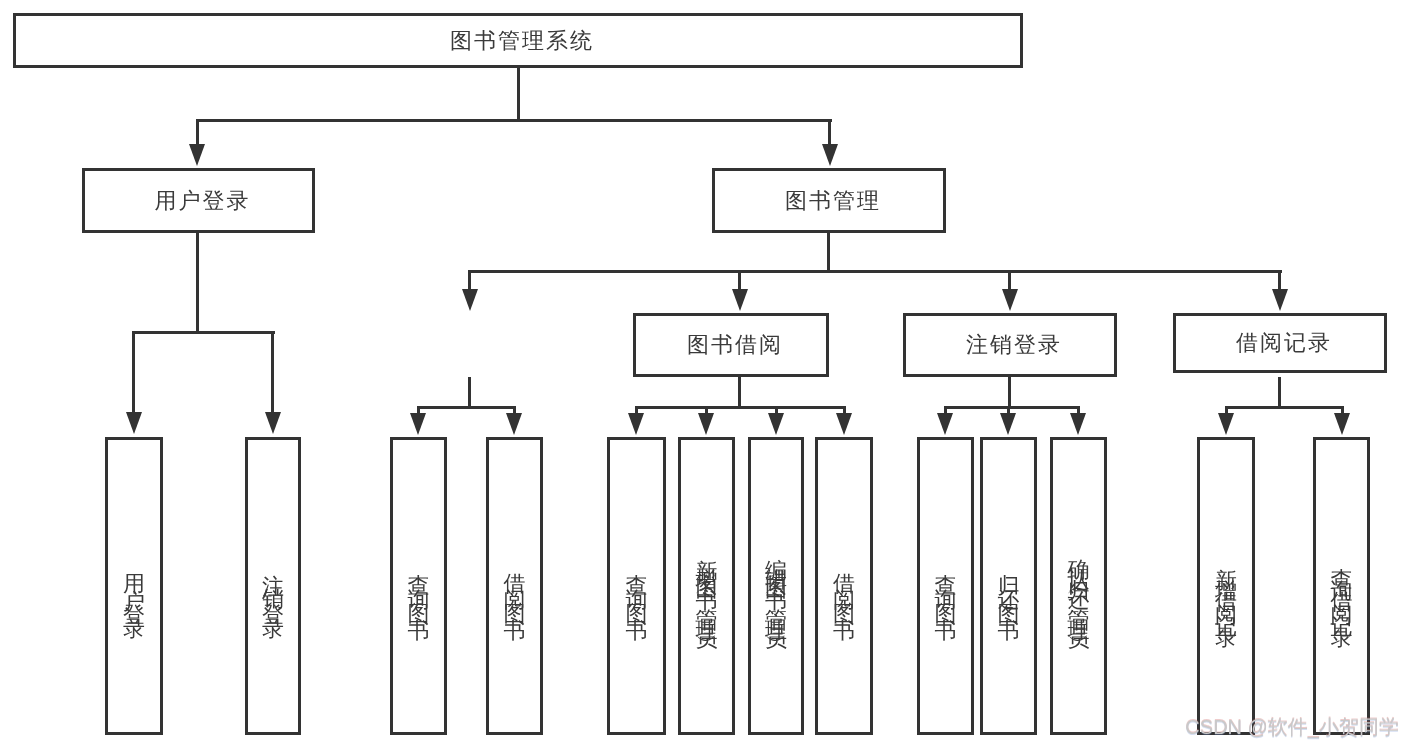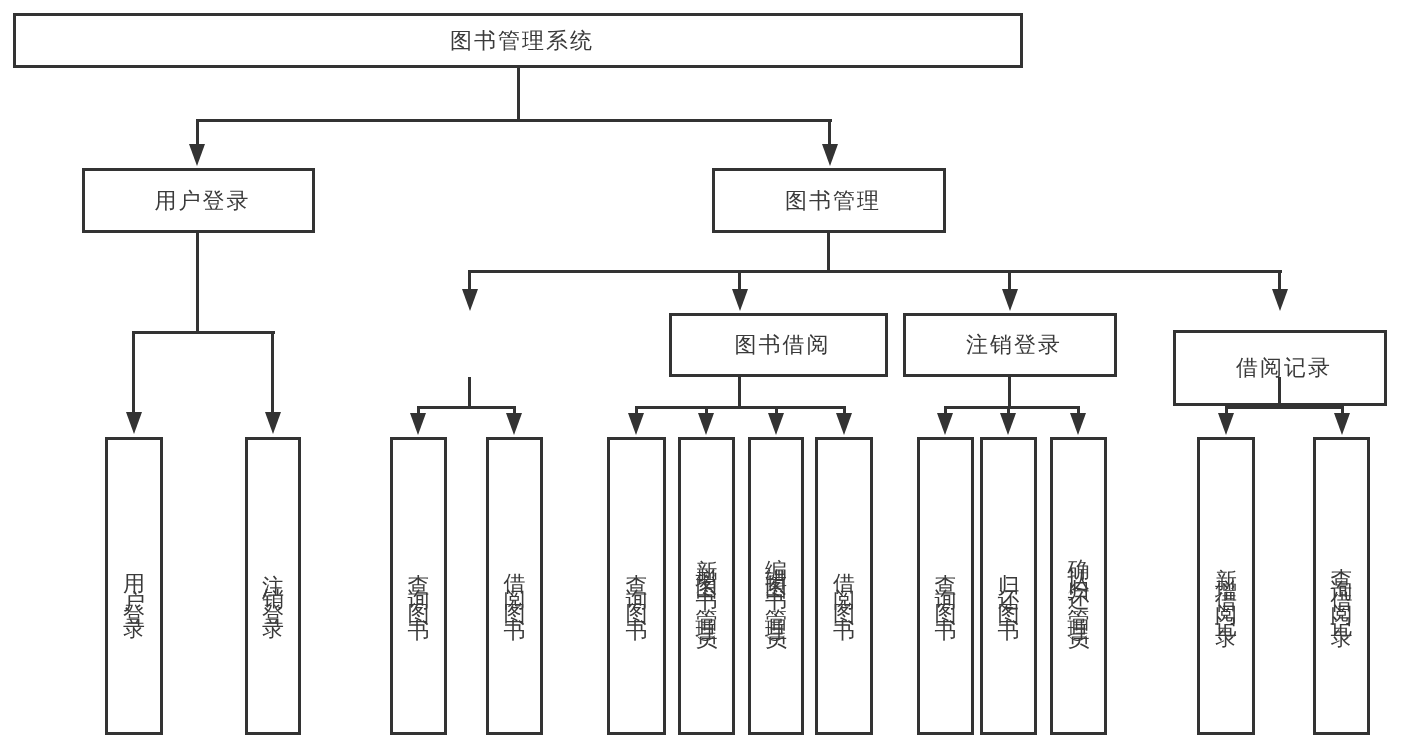--- a/index.html
+++ b/index.html
@@ -76,27 +76,27 @@
   <div class="hl" style="left:468px;top:270px;width:814px;"></div>
   <div class="vl" style="left:468px;top:271px;height:22px;"></div>
   <div class="arr" style="left:462px;top:289px;"></div>
   <div class="vl" style="left:738px;top:271px;height:22px;"></div>
   <div class="arr" style="left:732px;top:289px;"></div>
   <div class="vl" style="left:1008px;top:271px;height:22px;"></div>
   <div class="arr" style="left:1002px;top:289px;"></div>
   <div class="vl" style="left:1278px;top:271px;height:22px;"></div>
   <div class="arr" style="left:1272px;top:289px;"></div>
 
-  <div class="node" style="left:633px;top:313px;width:219px;height:64px;margin-left:36px;">
+  <div class="node" style="left:633px;top:313px;width:196px;height:64px;">
     <span class="lbl">图书借阅</span>
   </div>
   <div class="node" style="left:903px;top:313px;width:214px;height:64px;">
     <span class="lbl">注销登录</span>
   </div>
-  <div class="node" style="left:1173px;top:330px;width:214px;height:76px;text-align:center;">
+  <div class="node" style="left:1173px;top:313px;width:214px;height:60px;text-align:center;">
     <span class="lbl">借阅记录</span>
   </div>
 
   <div class="vl" style="left:468px;top:377px;height:31px;"></div>
   <div class="hl" style="left:417px;top:406px;width:99px;"></div>
   <div class="vl" style="left:417px;top:407px;height:10px;"></div>
   <div class="arr" style="left:410px;top:413px;"></div>
   <div class="vl" style="left:513px;top:407px;height:10px;"></div>
   <div class="arr" style="left:506px;top:413px;"></div>
 
@@ -164,14 +164,15 @@
     <span class="vlbl">确认归还（管理员）</span>
   </div>
 
   <div class="vnode" style="left:1197px;top:437px;width:58px;height:298px;">
     <span class="vlbl sp6">新增借阅记录</span>
   </div>
   <div class="vnode" style="left:1313px;top:437px;width:57px;height:298px;">
     <span class="vlbl sp6">查询借阅记录</span>
   </div>
 
+  <div class="watermark" style="right:6px;top:714px;">CSDN @软件_小贺同学</div>
 
 </div>
 
 </body></html>

